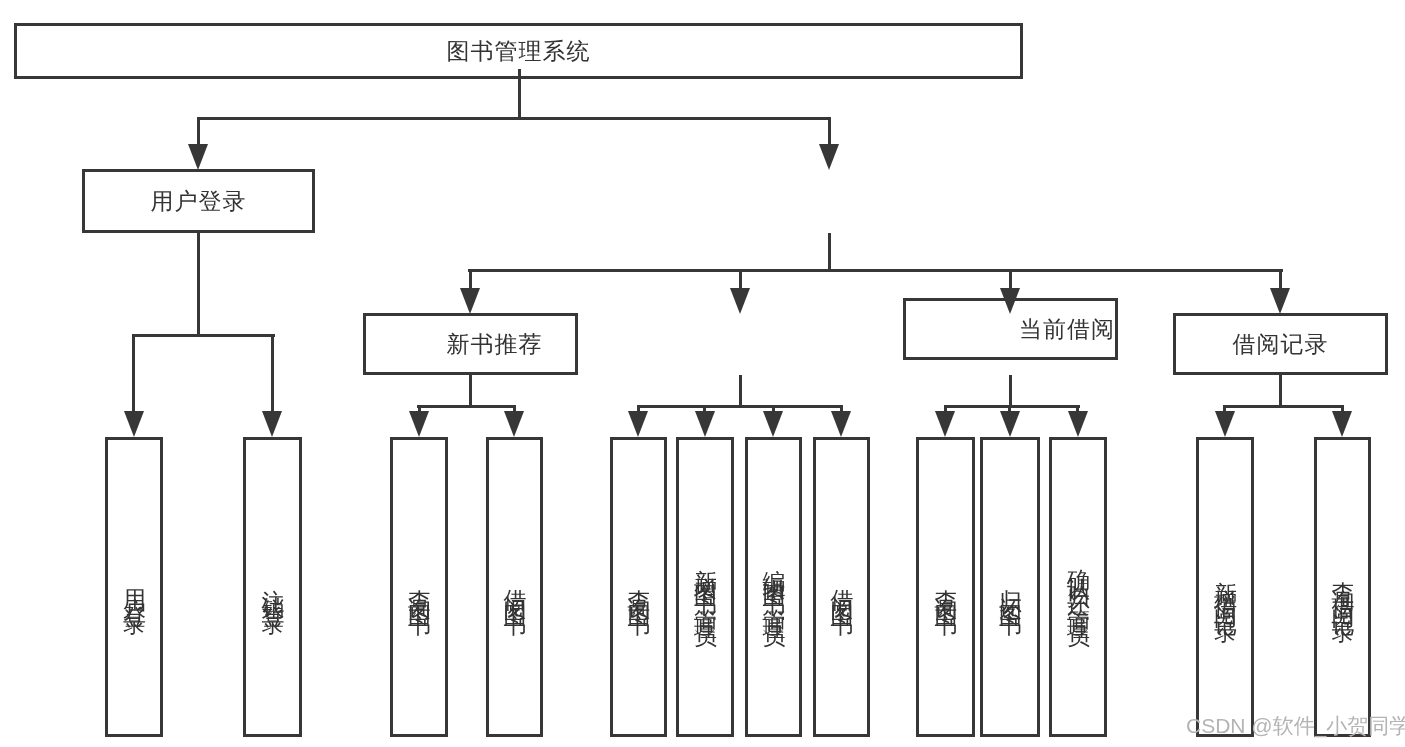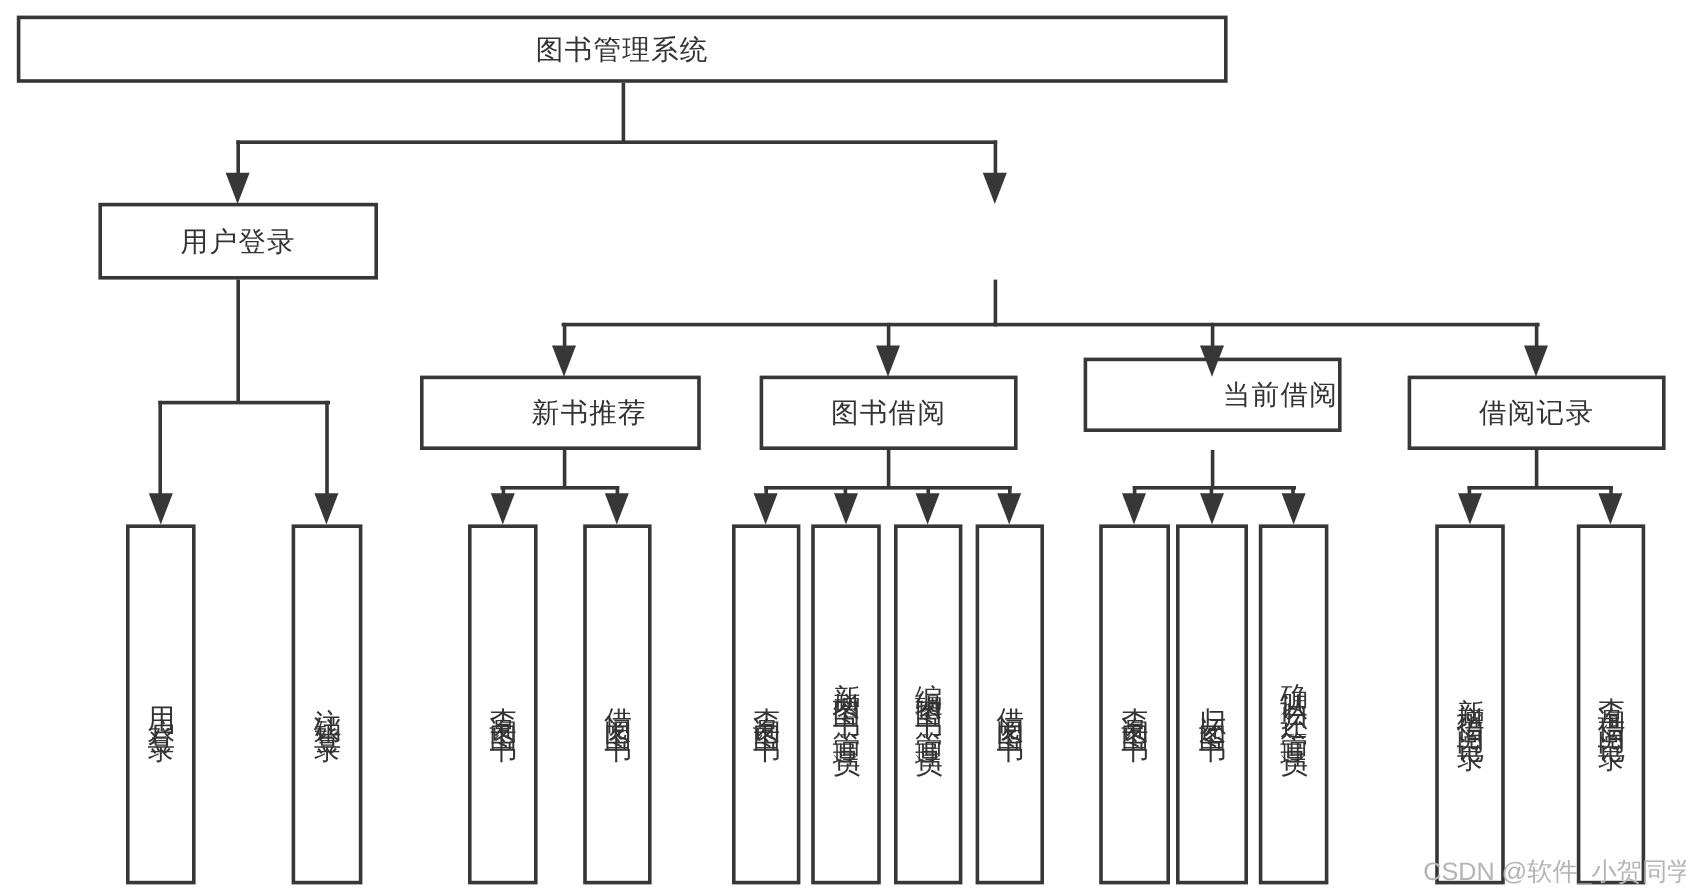--- a/index.html
+++ b/index.html
@@ -54,33 +54,30 @@
     color: #b4b4b4;
     white-space: nowrap;
     z-index: 10;
   }
 </style>
 </head>
 <body>
 
 <div id="stage">
 
-  <div class="box" style="left:14px; top:13px; width:1009px; height:56px;">
+  <div class="box" style="left:14px; top:23px; width:1009px; height:56px;">
     <span>图书管理系统</span>
   </div>
 
   <div class="box" style="left:82px; top:169px; width:233px; height:64px;">
     <span>用户登录</span>
   </div>
 
-  <div class="box" style="left:350px; top:313px; width:234px; height:62px;padding-left:48px;">
+  <div class="box" style="left:363px; top:313px; width:215px; height:62px;padding-left:48px;">
     <span>新书推荐</span>
-  </div>
-  <div class="box" style="left:633px; top:313px; width:215px; height:62px;">
-    <span>图书借阅</span>
   </div>
   <div class="box" style="left:903px; top:298px; width:215px; height:62px;justify-content:flex-end;">
     <span>当前借阅</span>
   </div>
   <div class="box" style="left:1173px; top:313px; width:215px; height:62px;">
     <span>借阅记录</span>
   </div>
 
   <div class="vbox" style="left:105px; top:437px; width:58px; height:300px;">
     <span>用户登录</span>

